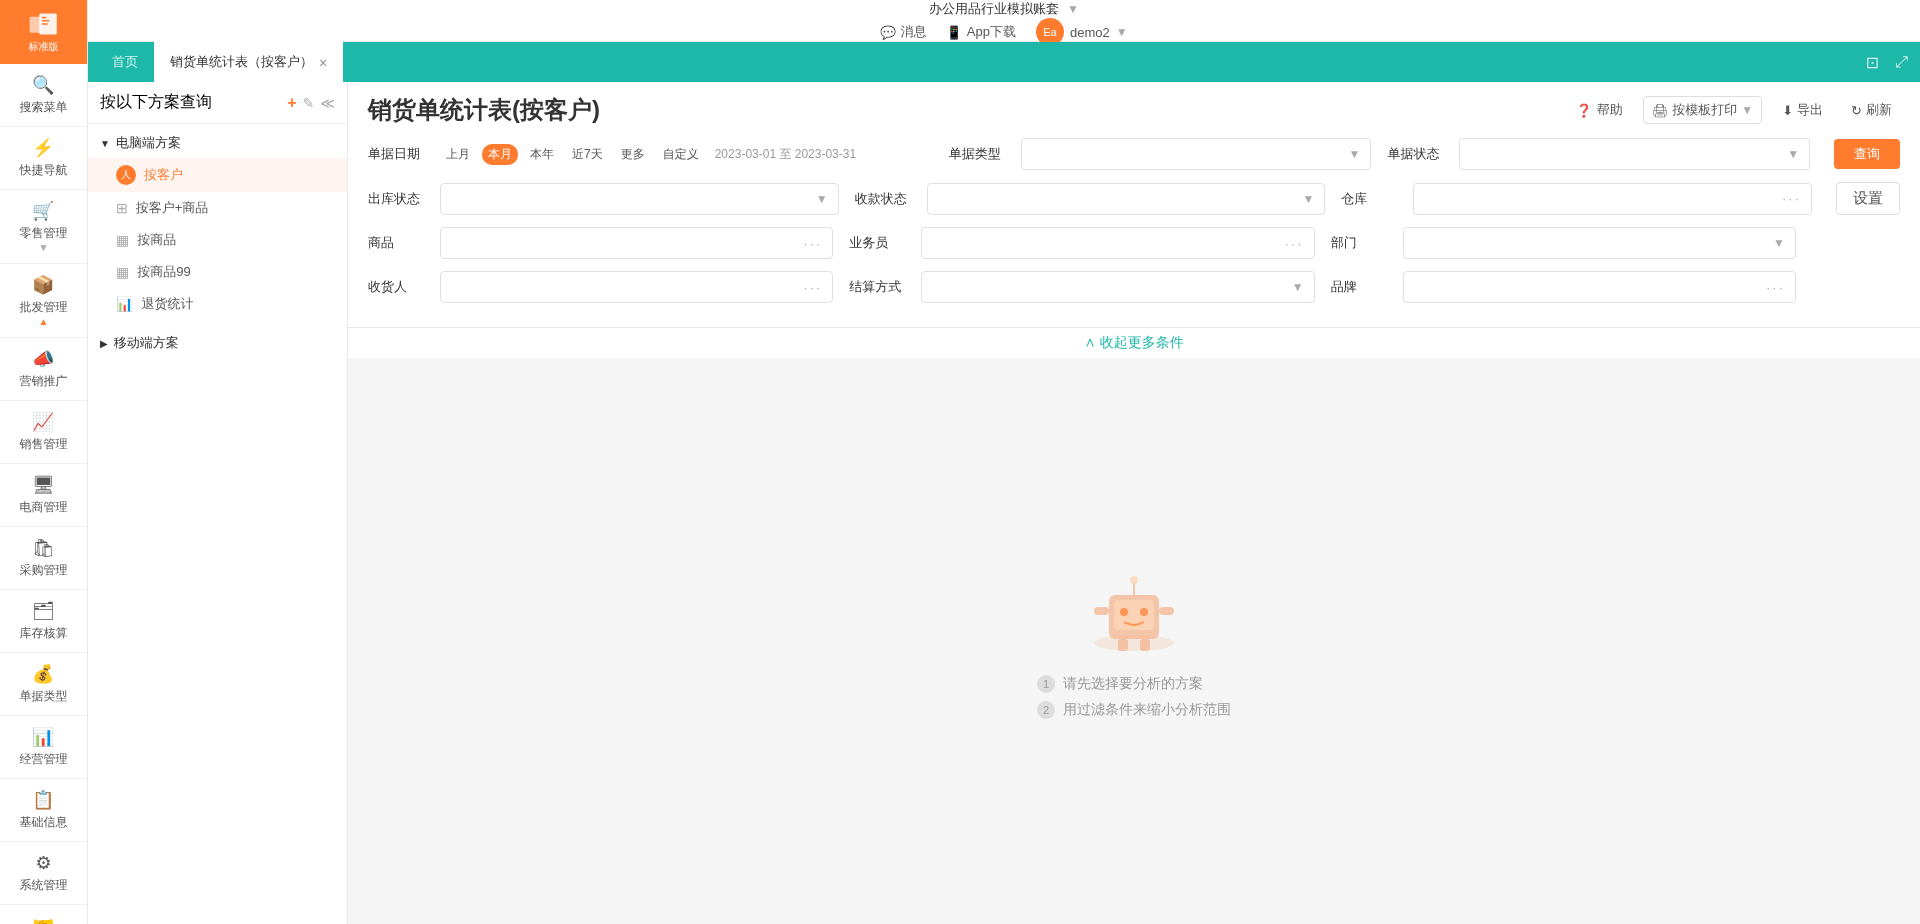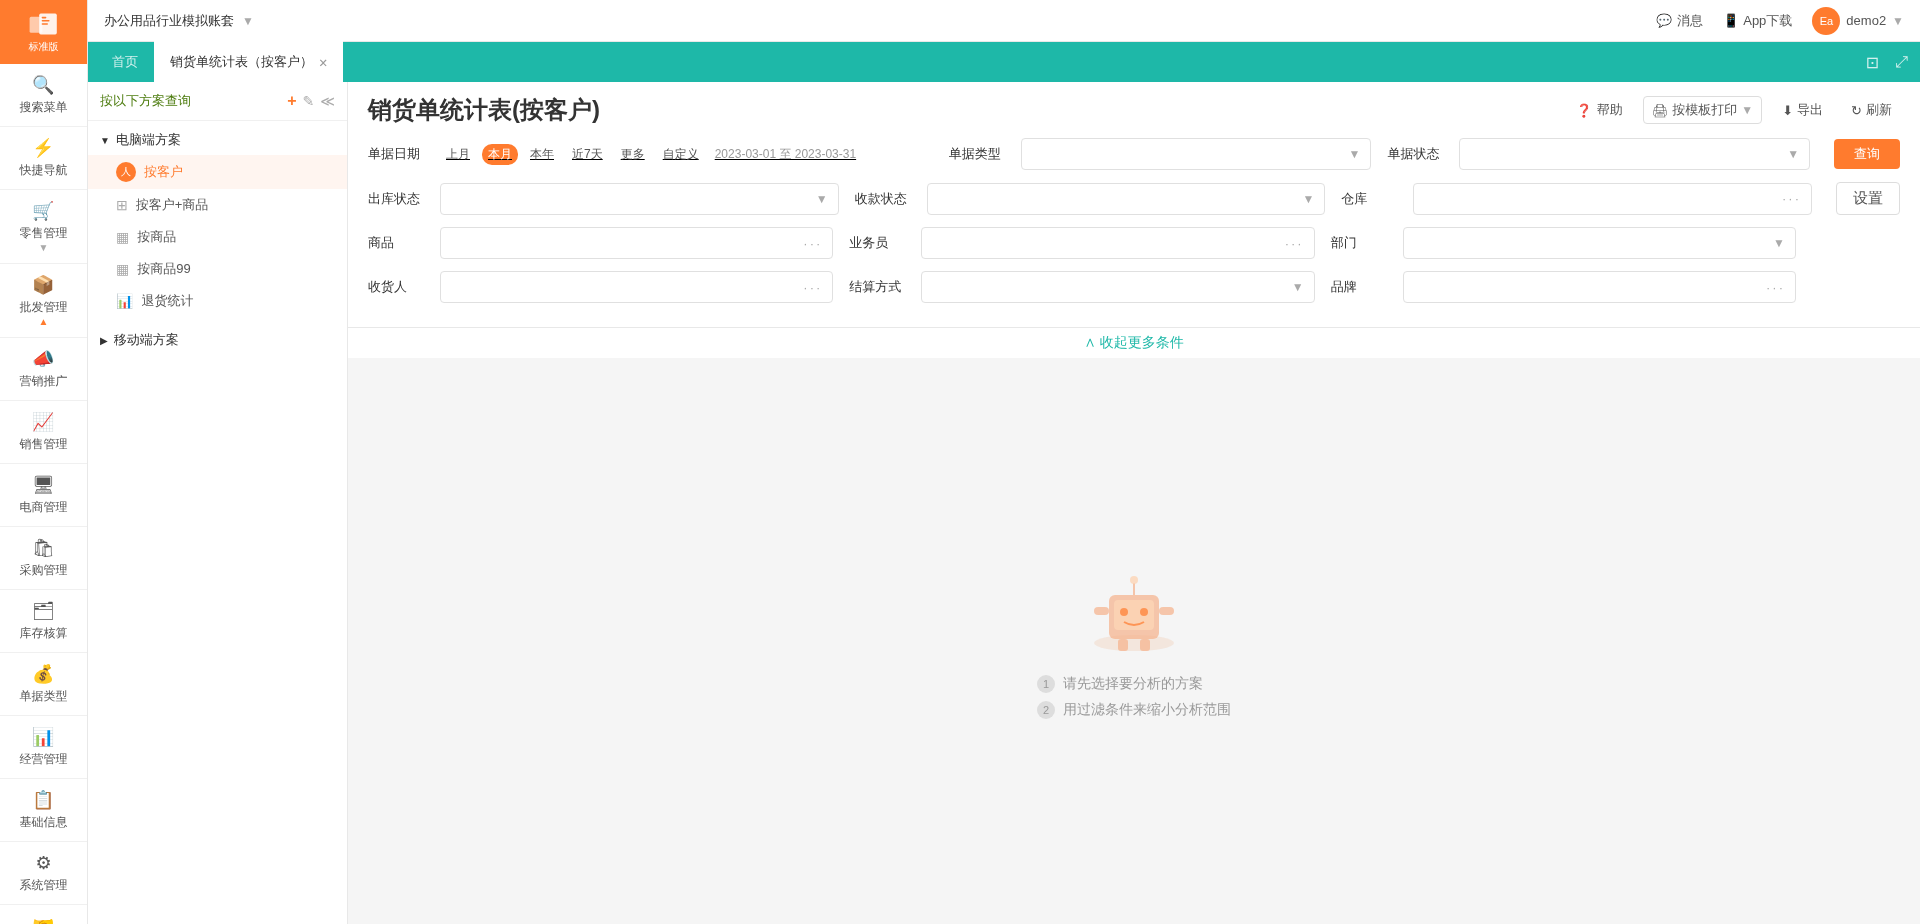--- a/index.html
+++ b/index.html
@@ -57,20 +57,21 @@
     
     .top-header {
       height: 42px;
       background: #fff;
       border-bottom: 1px solid #e8e8e8;
       display: flex;
       align-items: center;
       justify-content: space-between;
       padding: 0 16px;
       flex-shrink: 0;
+      flex-direction: column;
     }
     .top-header-left {
       display: flex;
       align-items: center;
       gap: 8px;
       color: #333;
       font-size: 13px;
     }
     .top-header-right {
       display: flex;
@@ -499,21 +500,21 @@
     <div class="tab-bar-actions">
       <span class="tab-bar-icon">⊡</span>
       <span class="tab-bar-icon">⤢</span>
     </div>
   </div>
 
   <div class="content">
 
     <div class="left-panel">
       <div class="left-panel-header">
-        <span style="font-size:13px;color:#4d7c0f;">按以下方案查询</span>
+        <span style="font-size:16px;color:#000000;">按以下方案查询</span>
         <div class="left-panel-actions">
           <span class="icon-btn" style="color:#ff7b2e;font-size:16px;font-weight:bold;">+</span>
           <span class="icon-btn" style="font-size:14px;">✎</span>
           <span class="icon-btn" style="font-size:14px;">≪</span>
         </div>
       </div>
 
       <div class="scheme-group">
         <div class="scheme-group-header">
           <span style="font-size:10px;">▼</span>
@@ -572,21 +573,21 @@
               <span>↻</span>
               <span>刷新</span>
             </div>
           </div>
         </div>
 
         <div class="filter-area" style="padding:0 0 12px 0;">
 
           <div class="filter-row">
             <span class="filter-label">单据日期</span>
-            <div style="display:flex;align-items:center;gap:6px;flex:1.5;text-decoration:underline;">
+            <div style="display:flex;align-items:center;gap:6px;flex:1.5;">
               <div class="date-shortcuts">
                 <span class="date-shortcut">上月</span>
                 <span class="date-shortcut active">本月</span>
                 <span class="date-shortcut">本年</span>
                 <span class="date-shortcut">近7天</span>
                 <span class="date-shortcut">更多</span>
                 <span class="date-shortcut">自定义</span>
               </div>
               <span class="date-range-text">2023-03-01 至 2023-03-31</span>
             </div>

